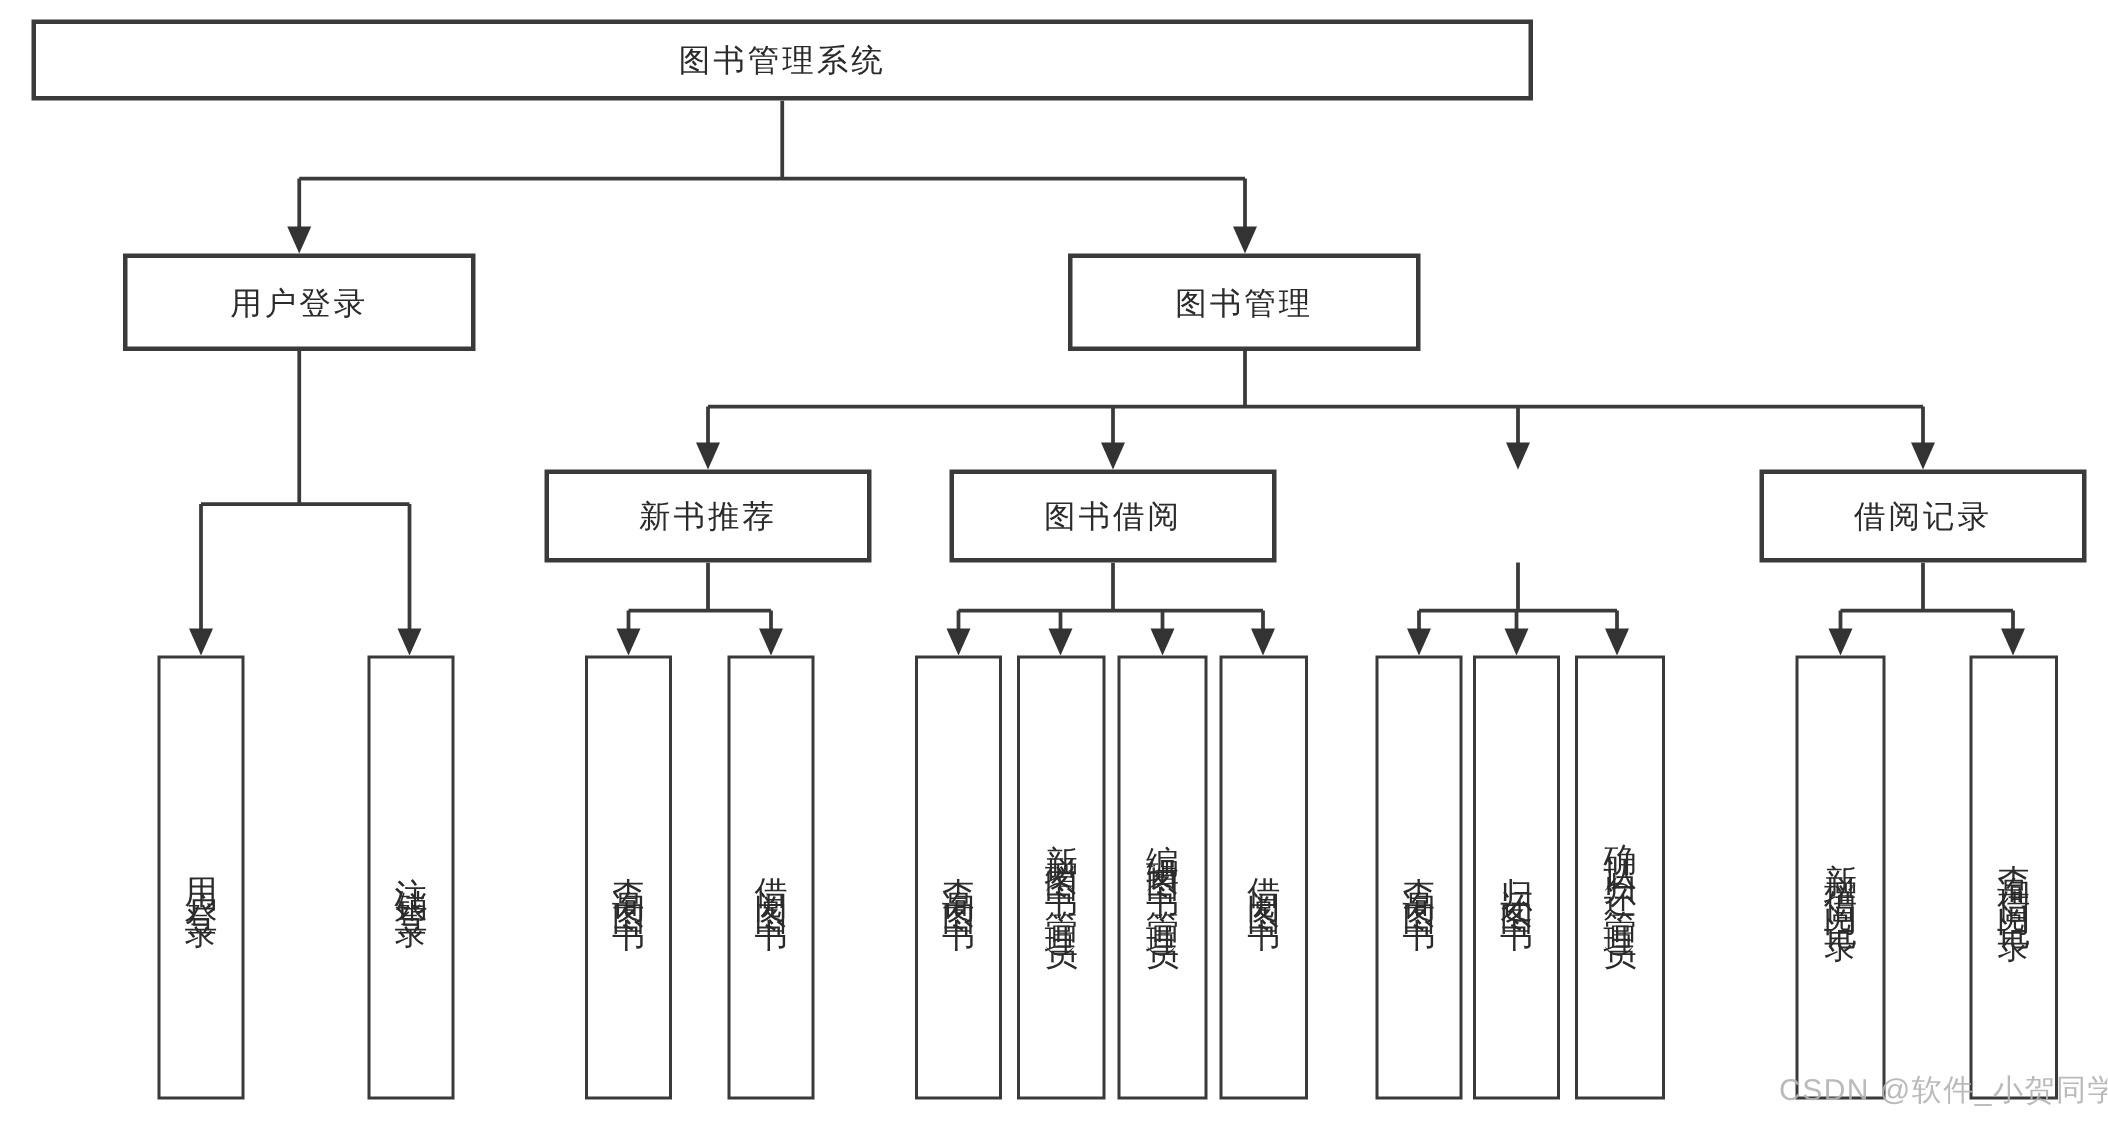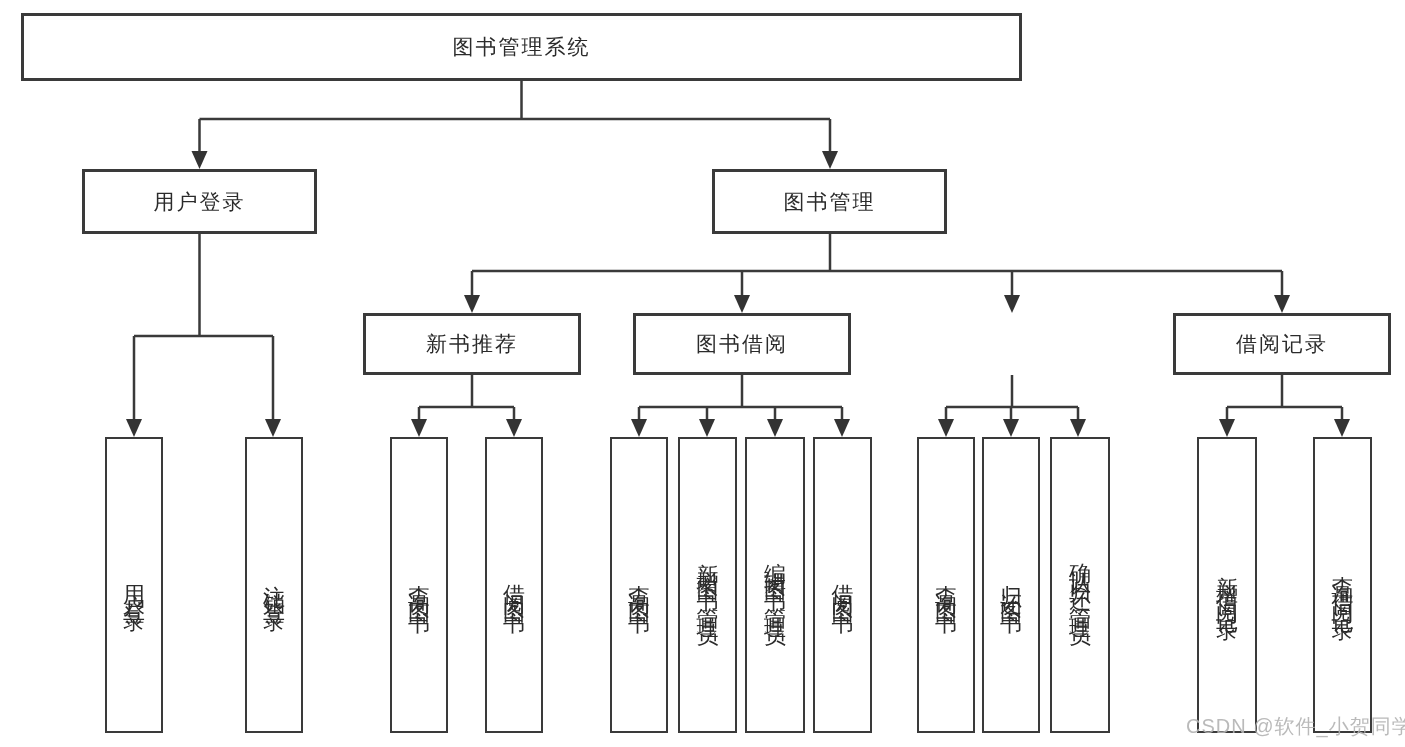--- a/index.html
+++ b/index.html
@@ -91,21 +91,21 @@
       <polygon points="1003,419 1019,419 1011,437"></polygon>
       <polygon points="1070,419 1086,419 1078,437"></polygon>
     </g>
     <g>
       <path d="M1282 375 V407 M1227 407 H1342 M1227 407 V420 M1342 407 V420"></path>
       <polygon points="1219,419 1235,419 1227,437"></polygon>
       <polygon points="1334,419 1350,419 1342,437"></polygon>
     </g>
   </svg>
 
-  <div class="node h" style="left:21px; top:13px; width:1001px; height:68px;text-align:right;">图书管理系统</div>
+  <div class="node h" style="left:21px; top:13px; width:1001px; height:54px;text-align:right;">图书管理系统</div>
 
   <div class="node h" style="left:82px; top:169px; width:235px; height:65px;">用户登录</div>
   <div class="node h" style="left:712px; top:169px; width:235px; height:65px;">图书管理</div>
 
   <div class="node h" style="left:363px; top:313px; width:218px; height:62px;">新书推荐</div>
   <div class="node h" style="left:633px; top:313px; width:218px; height:62px;">图书借阅</div>
   <div class="node h" style="left:1173px; top:313px; width:218px; height:62px;">借阅记录</div>
 
   <div class="node v" style="left:105px; top:437px; width:58px; height:296px;">用户登录</div>
   <div class="node v" style="left:245px; top:437px; width:58px; height:296px;">注销登录</div>

